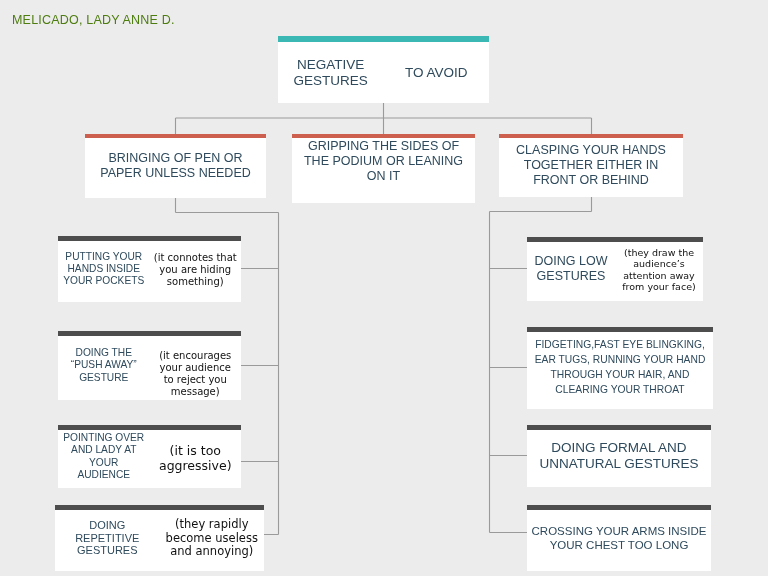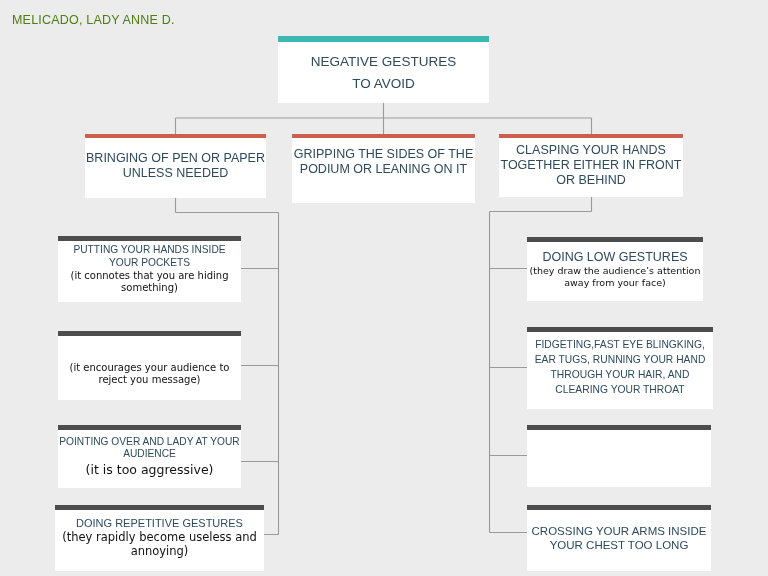--- a/index.html
+++ b/index.html
@@ -16,21 +16,21 @@
     position:absolute;left:12px;top:13px;
     font-size:12.5px;color:#4d7c0f;
     letter-spacing:.2px;white-space:nowrap;
   }
 
   
   .node{
     position:absolute;
     background:#ffffff;
     box-sizing:border-box;
-    display:flex;flex-direction:column;
+    display:flex;flex-direction:row;
     align-items:center;justify-content:center;
     text-align:center;
   }
   .node .bar{
     position:absolute;left:0;top:0;width:100%;
   }
   .node .txt{
     color:#2e4a5c;
     line-height:1.18;
     padding:0 4px;
@@ -145,20 +145,21 @@
   </div>
 
   <div class="node leaf n-pockets">
     <div class="bar"></div>
     <div class="txt">PUTTING YOUR HANDS INSIDE YOUR POCKETS</div>
     <div class="sub">(it connotes that you are hiding something)</div>
   </div>
 
   <div class="node leaf n-push">
     <div class="bar"></div>
+    <div class="txt">DOING THE “PUSH AWAY” GESTURE</div>
     <div class="sub">(it encourages your audience to reject you message)</div>
   </div>
 
   <div class="node leaf n-point">
     <div class="bar"></div>
     <div class="txt">POINTING OVER AND LADY AT YOUR AUDIENCE</div>
     <div class="sub">(it is too aggressive)</div>
   </div>
 
   <div class="node leaf n-rep">
@@ -173,20 +174,21 @@
     <div class="sub">(they draw the audience’s attention away from your face)</div>
   </div>
 
   <div class="node leaf n-fidget">
     <div class="bar"></div>
     <div class="txt">FIDGETING,FAST EYE BLINGKING, EAR TUGS, RUNNING YOUR HAND THROUGH YOUR HAIR, AND CLEARING YOUR THROAT</div>
   </div>
 
   <div class="node leaf n-formal">
     <div class="bar"></div>
+    <div class="txt">DOING FORMAL AND UNNATURAL GESTURES</div>
   </div>
 
   <div class="node leaf n-cross">
     <div class="bar"></div>
     <div class="txt">CROSSING YOUR ARMS INSIDE YOUR CHEST TOO LONG</div>
   </div>
 
 </div>
 
 </body></html>

